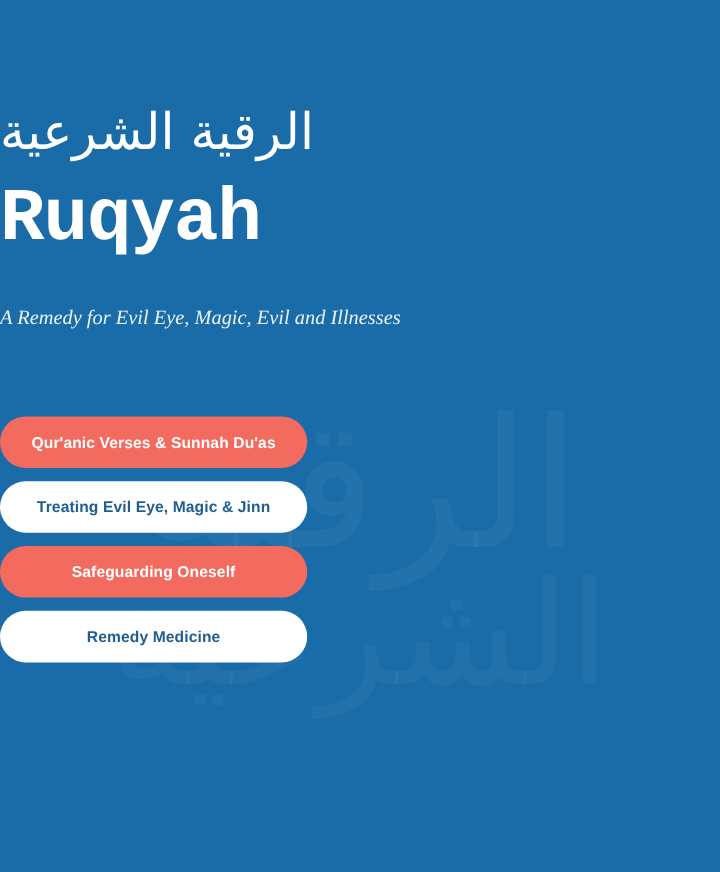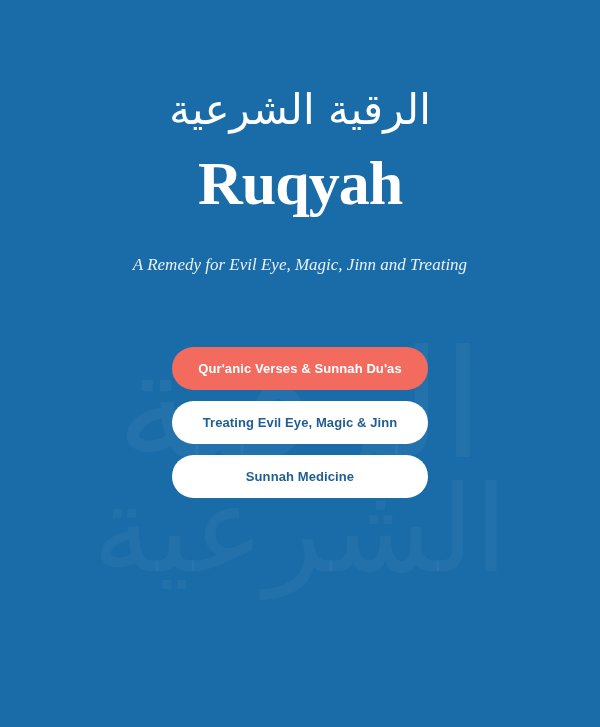--- a/index.html
+++ b/index.html
@@ -41,35 +41,35 @@
     font-size: 120px;
     color: rgba(255,255,255,0.04);
   }
   .content {
     position: relative;
     z-index: 2;
     width: 100%;
     height: 100%;
     display: flex;
     flex-direction: column;
-    align-items: center;
+    align-items: flex-start;
   }
   .title-arabic {
     margin-top: 86px;
     font-family: "DejaVu Sans", sans-serif;
     font-size: 42px;
     line-height: 1.15;
     color: #ffffff;
     direction: rtl;
     font-weight: normal;
     letter-spacing: 0px;
   }
   .title-latin {
     margin-top: 18px;
-    font-family: Liberation Serif, serif;
+    font-family: Liberation Mono, monospace;
     font-size: 62px;
     line-height: 1;
     font-weight: bold;
     color: #ffffff;
     letter-spacing: -1px;
   }
   .subtitle {
     margin-top: 38px;
     font-family: "Liberation Serif", serif;
     font-style: italic;
@@ -118,24 +118,25 @@
 
   <div class="watermark">الرقية</div>
   <div class="watermark second">الشرعية</div>
 
   <div class="content">
 
     <h1 class="title-arabic">الرقية الشرعية</h1>
     <h2 class="title-latin">Ruqyah</h2>
 
     <p class="subtitle">
-      <span>A Remedy for Evil Eye, Magic, Jinn and Treating</span><br>
+      <span>A Remedy for Evil Eye, Magic, Evil and Illnesses</span><br>
     </p>
 
     <div class="menu">
       <button class="menu-btn coral">Qur'anic Verses &amp; Sunnah Du'as</button>
       <button class="menu-btn light">Treating Evil Eye, Magic &amp; Jinn</button>
-      <button class="menu-btn light">Sunnah Medicine</button>
+      <button class="menu-btn coral">Safeguarding Oneself</button>
+      <button class="menu-btn light">Remedy Medicine</button>
     </div>
 
     <div class="bottom-spacer"></div>
   </div>
 </div>
 
 </body></html>

